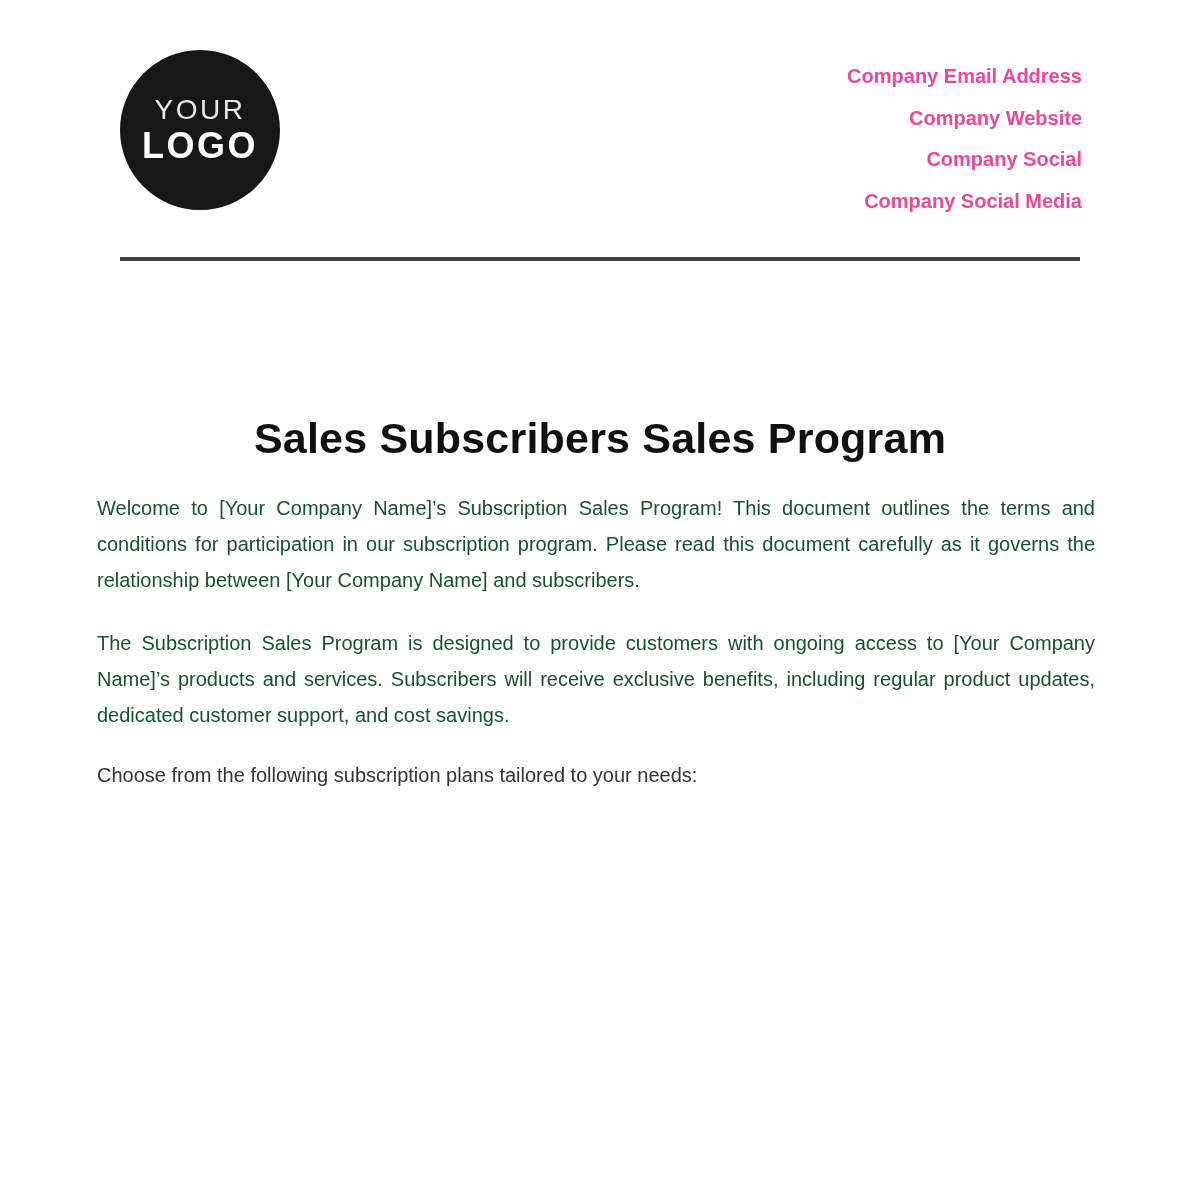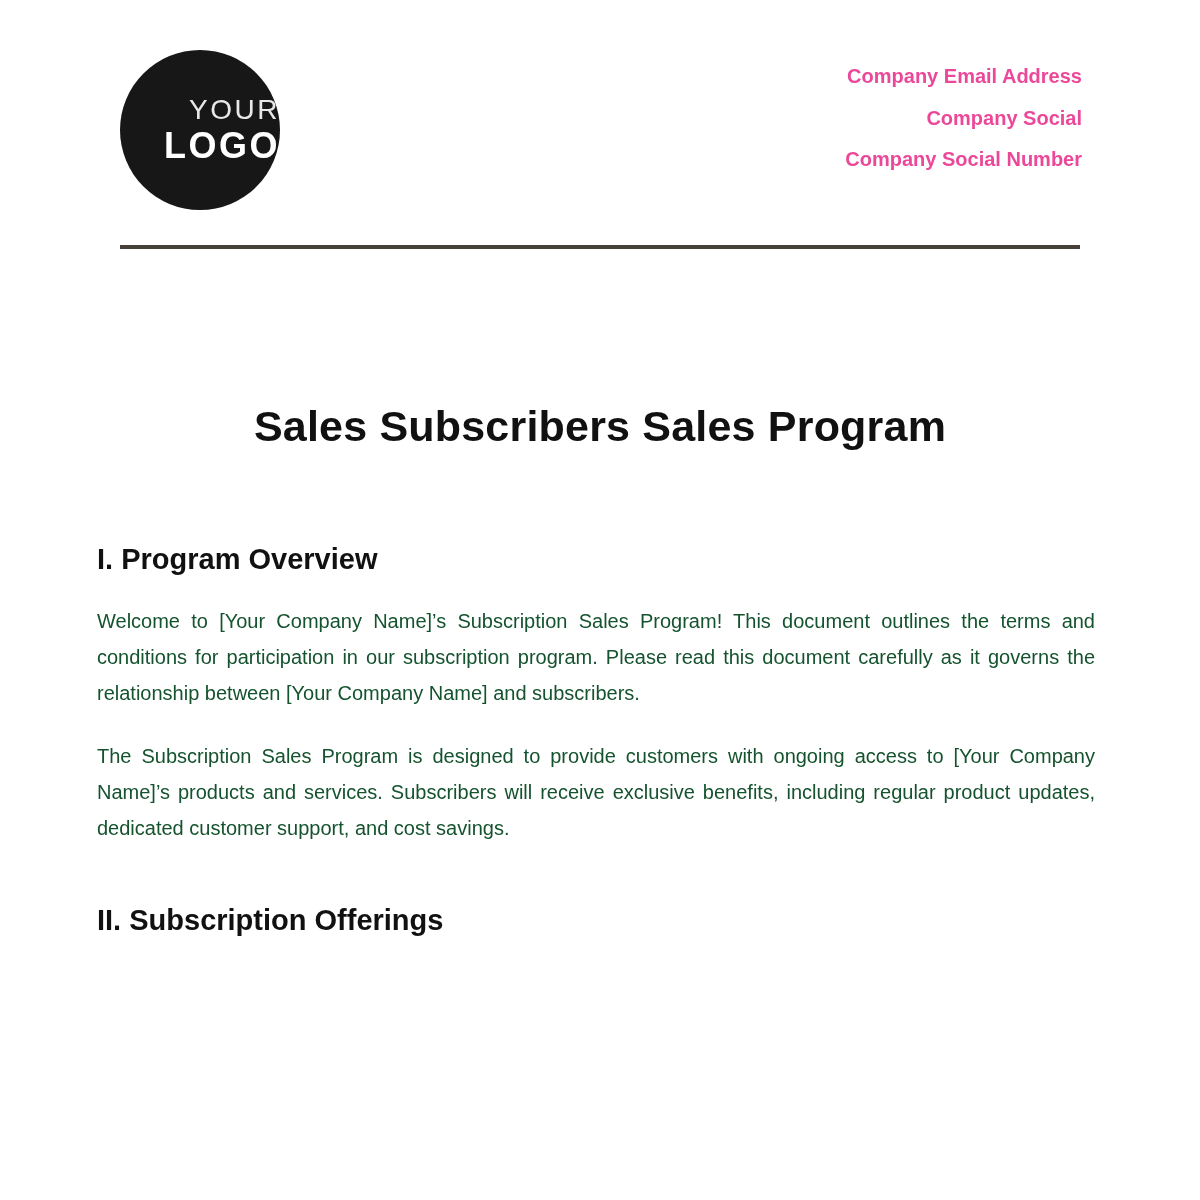--- a/index.html
+++ b/index.html
@@ -24,21 +24,21 @@
     align-items: flex-start;
     padding: 50px 118px 0 120px;
   }
   .logo-circle {
     width: 160px;
     height: 160px;
     border-radius: 50%;
     background: #171717;
     display: flex;
     flex-direction: column;
-    align-items: flex-end;
+    align-items: center;
     justify-content: center;
     line-height: 1.1;
   }
   .logo-your {
     color: #e8e8e8;
     font-size: 28px;
     font-weight: 400;
     letter-spacing: 2.5px;
   }
   .logo-logo {
@@ -109,30 +109,30 @@
 
 <div class="page">
 
   <div class="header">
     <div class="logo-circle">
       <div class="logo-your">YOUR</div>
       <div class="logo-logo">LOGO</div>
     </div>
     <div class="contact">
       <div class="contact-line">Company Email Address</div>
+      <div class="contact-line">Company Website</div>
       <div class="contact-line">Company Social</div>
-      <div class="contact-line">Company Social Number</div>
+      <div class="contact-line">Company Social Media</div>
     </div>
   </div>
 
   <hr class="divider">
 
   <h1 class="doc-title">Sales Subscribers Sales Program</h1>
 
   <div class="content">
-    <h2 class="section-heading">I. Program Overview</h2>
     <p class="para">Welcome to [Your Company Name]’s Subscription Sales Program! This document outlines the terms and conditions for participation in our subscription program. Please read this document carefully as it governs the relationship between [Your Company Name] and subscribers.</p>
     <p class="para">The Subscription Sales Program is designed to provide customers with ongoing access to [Your Company Name]’s products and services. Subscribers will receive exclusive benefits, including regular product updates, dedicated customer support, and cost savings.</p>
 
-    <h2 class="section-heading second">II. Subscription Offerings</h2>
+    <p class="intro">Choose from the following subscription plans tailored to your needs:</p>
   </div>
 
 </div>
 
 </body></html>

